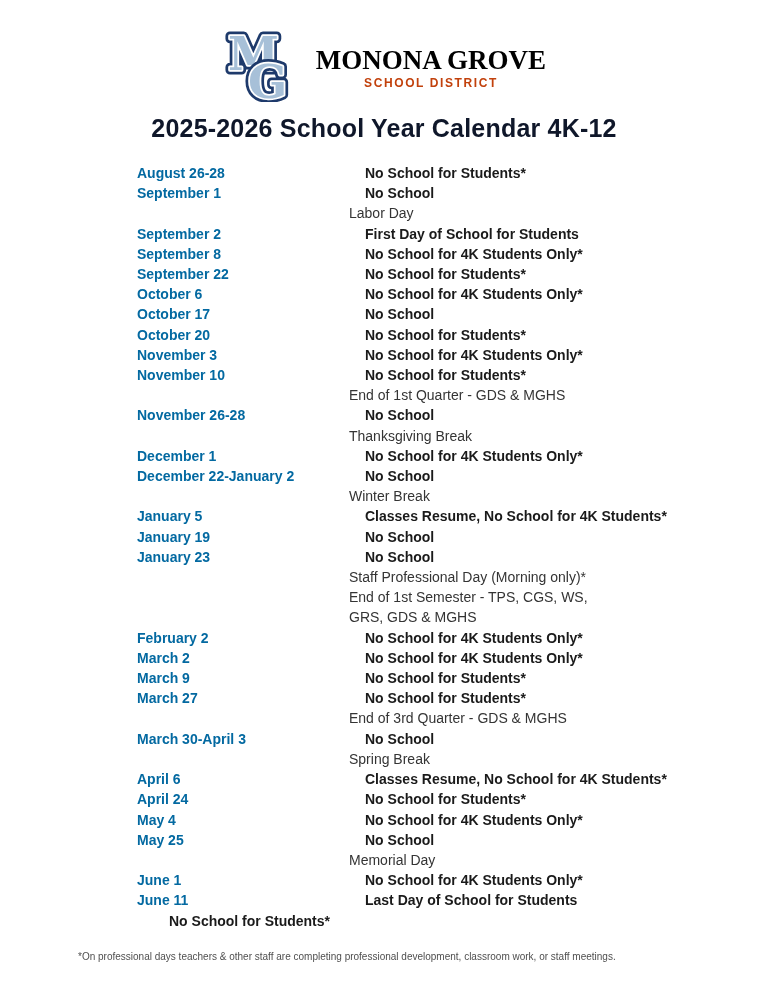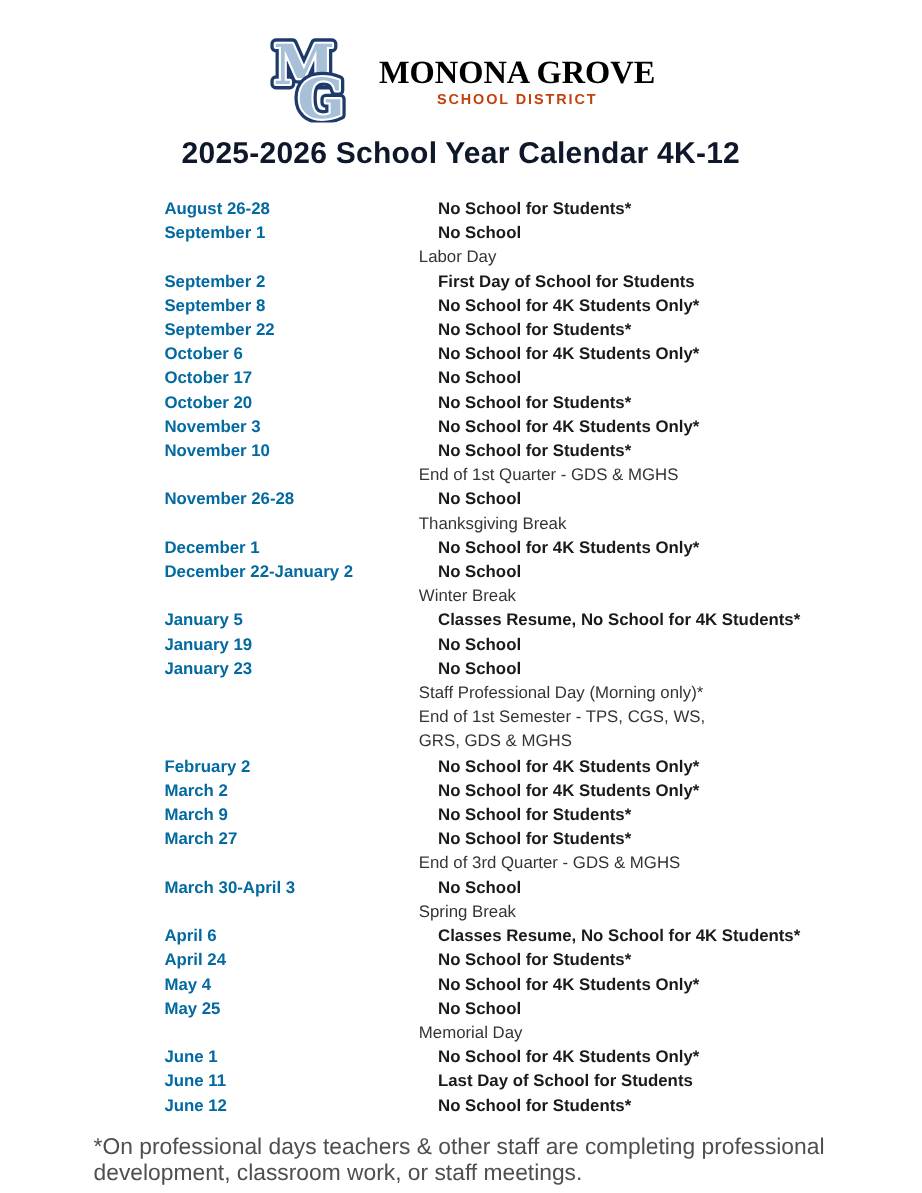--- a/index.html
+++ b/index.html
@@ -46,21 +46,21 @@
     padding-left:32px;
   }
   .note{
     font-size:14px;font-weight:normal;color:#343434;line-height:20.2px;
     padding-left:16px;white-space:nowrap;
   }
 
   
   .footnote{
     margin:15px 60px 0 78px;width:625px;
-    font-size:19px;line-height:21.5px;color:#4f4f4f;
+    font-size:10px;line-height:21.5px;color:#4f4f4f;
   }
 </style>
 </head>
 <body>
 
 <div class="page">
 
   <header>
     <div class="logo-row">
 
@@ -286,21 +286,20 @@
       </div>
     </div>
       <div class="cal-row">
       <div class="cal-date">June 11</div>
       <div class="cal-right">
         <div class="cal-event">Last Day of School for Students</div>
         <div></div>
       </div>
     </div>
       <div class="cal-row">
-      <div class="cal-date">June 12</div>
       <div class="cal-right">
         <div class="cal-event">No School for Students*</div>
         <div></div>
       </div>
     </div>
     </main>
 
   <footer>
     <p class="footnote">*On professional days teachers &amp; other staff are completing professional development, classroom work, or staff meetings.</p>
   </footer>

